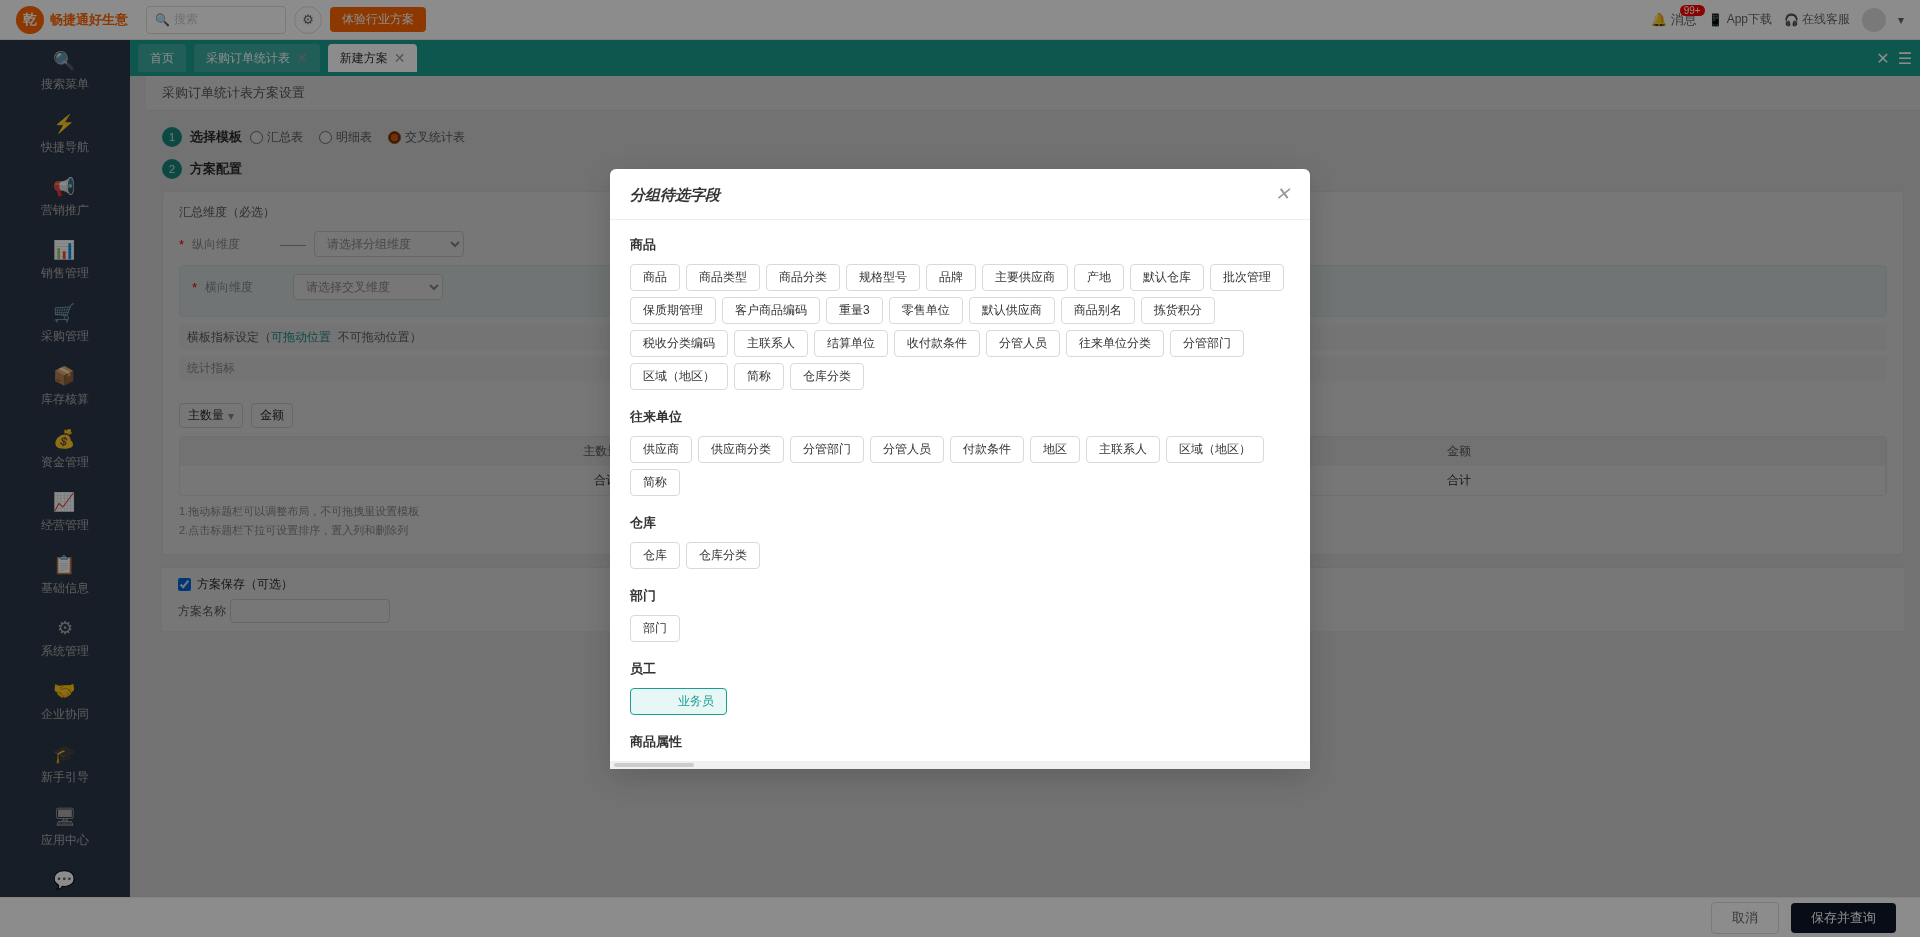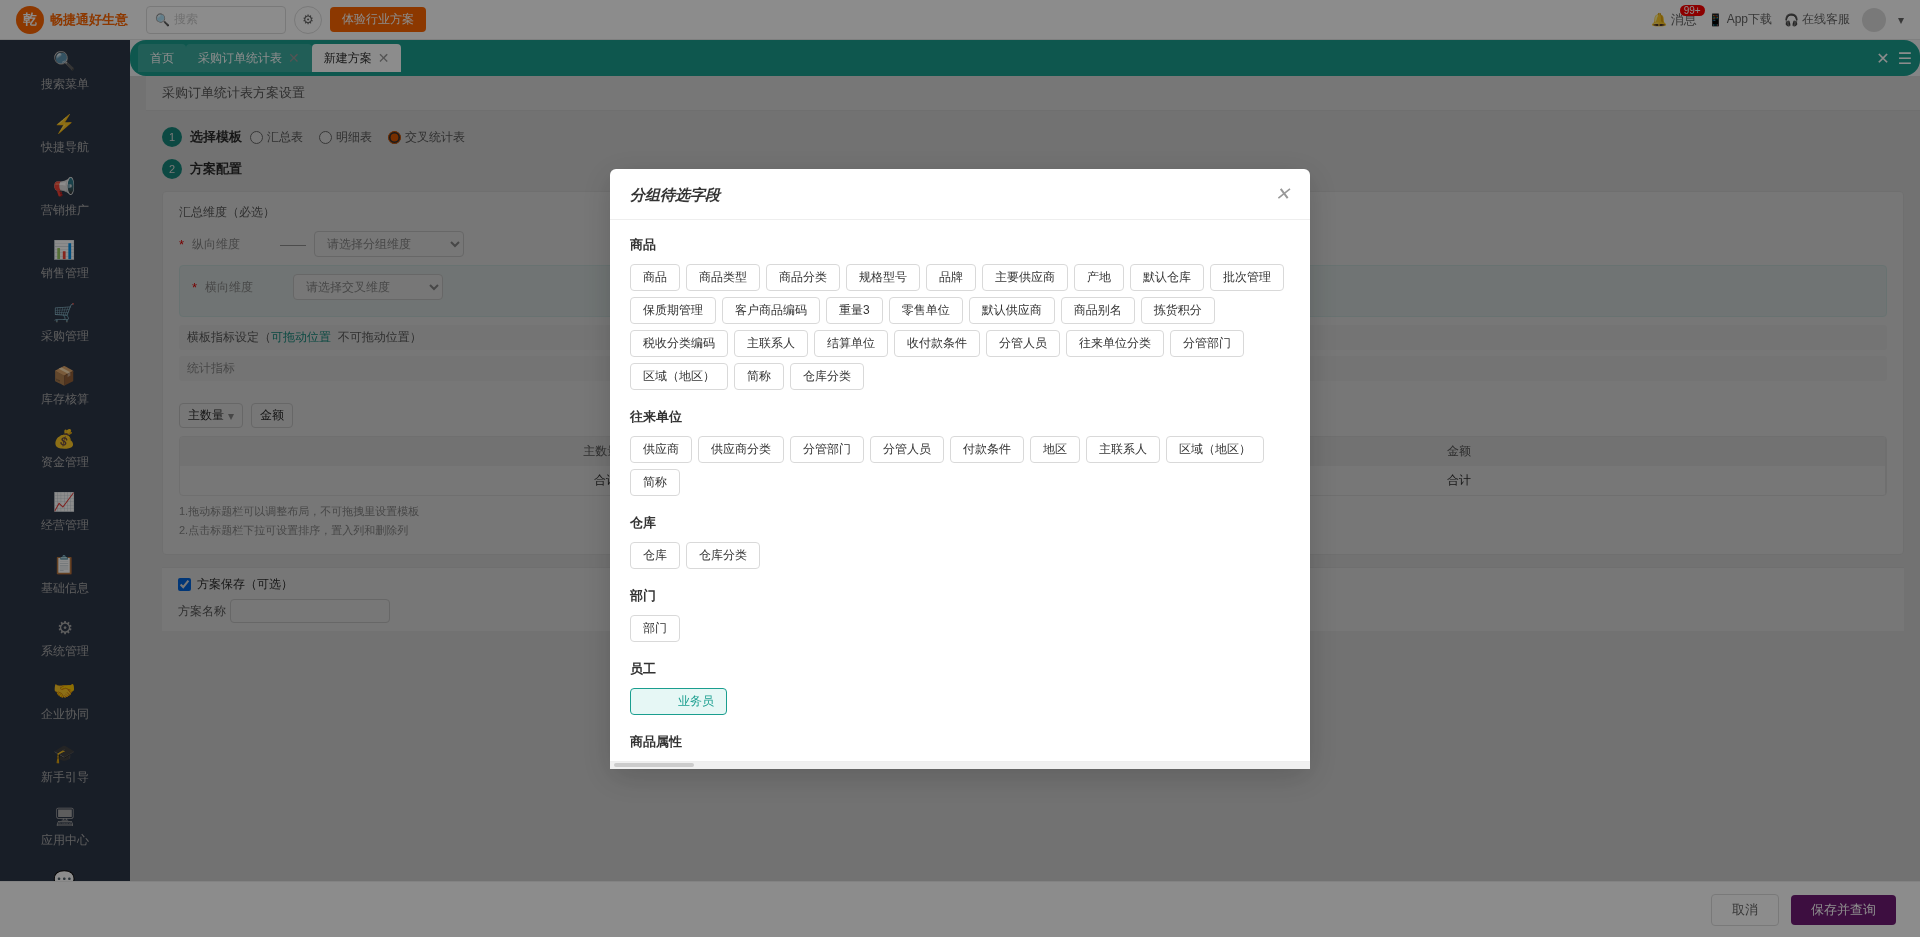--- a/index.html
+++ b/index.html
@@ -60,21 +60,21 @@
     .sidebar-item {
       display: flex; flex-direction: column; align-items: center;
       padding: 10px 0; cursor: pointer; color: #aaa; font-size: 12px; gap: 4px;
     }
     .sidebar-item .icon { font-size: 18px; }
 
     
     .tab-bar {
       position: fixed; top: 40px; left: 130px; right: 0; height: 36px;
       background: #1a9e8f; display: flex; align-items: center;
-      padding: 0 8px; z-index: 89; gap: 0; border-radius: 16px;
+      padding: 0 8px; z-index: 89; gap: 8px;
     }
     .tab {
       height: 28px; background: rgba(255,255,255,0.15);
       color: #fff; padding: 0 12px; border-radius: 4px 4px 0 0;
       display: flex; align-items: center; gap: 6px; cursor: pointer; font-size: 12px;
     }
     .tab.active { background: #fff; color: #333; }
     .tab-close { font-size: 14px; color: #999; }
     .tab-bar-right { margin-left: auto; display: flex; align-items: center; gap: 8px; }
     .tab-bar-close { color: #fff; font-size: 16px; cursor: pointer; }
@@ -137,32 +137,32 @@
     .tips { font-size: 11px; color: #999; margin-bottom: 4px; }
 
     
     .save-section { padding: 8px 16px; background: #fff; border-top: 1px solid #eee; }
     .save-checkbox { display: flex; align-items: center; gap: 6px; font-size: 12px; color: #333; }
     .save-name-row { display: flex; align-items: center; gap: 4px; margin-top: 6px; }
     .save-name-input { border: 1px solid #ddd; border-radius: 4px; padding: 4px 8px; font-size: 12px; width: 160px; }
 
     
     .bottom-bar {
-      position: fixed; bottom: 0; left: 0; right: 0; height: 56px;
+      position: fixed; bottom: 0; left: 0; right: 0; height: 40px;
       background: #fff; border-top: 1px solid #eee;
       display: flex; align-items: center; justify-content: flex-end;
       padding: 0 24px; gap: 12px; z-index: 200;
     }
     .cancel-btn {
       padding: 6px 20px; border: 1px solid #ddd; border-radius: 4px;
       background: #fff; color: #666; cursor: pointer; font-size: 13px;
     }
     .save-btn {
       padding: 6px 20px; border: none; border-radius: 4px;
-      background: #701a75; color: #fff; cursor: pointer; font-size: 13px;
+      background: #0f172a; color: #fff; cursor: pointer; font-size: 13px;
     }
 
     
     .modal-overlay {
       position: fixed; top: 0; left: 0; right: 0; bottom: 0;
       background: rgba(0,0,0,0.45); z-index: 300;
       display: flex; align-items: center; justify-content: center;
     }
     .modal {
       background: #fff; border-radius: 6px; width: 700px; max-height: 600px;

